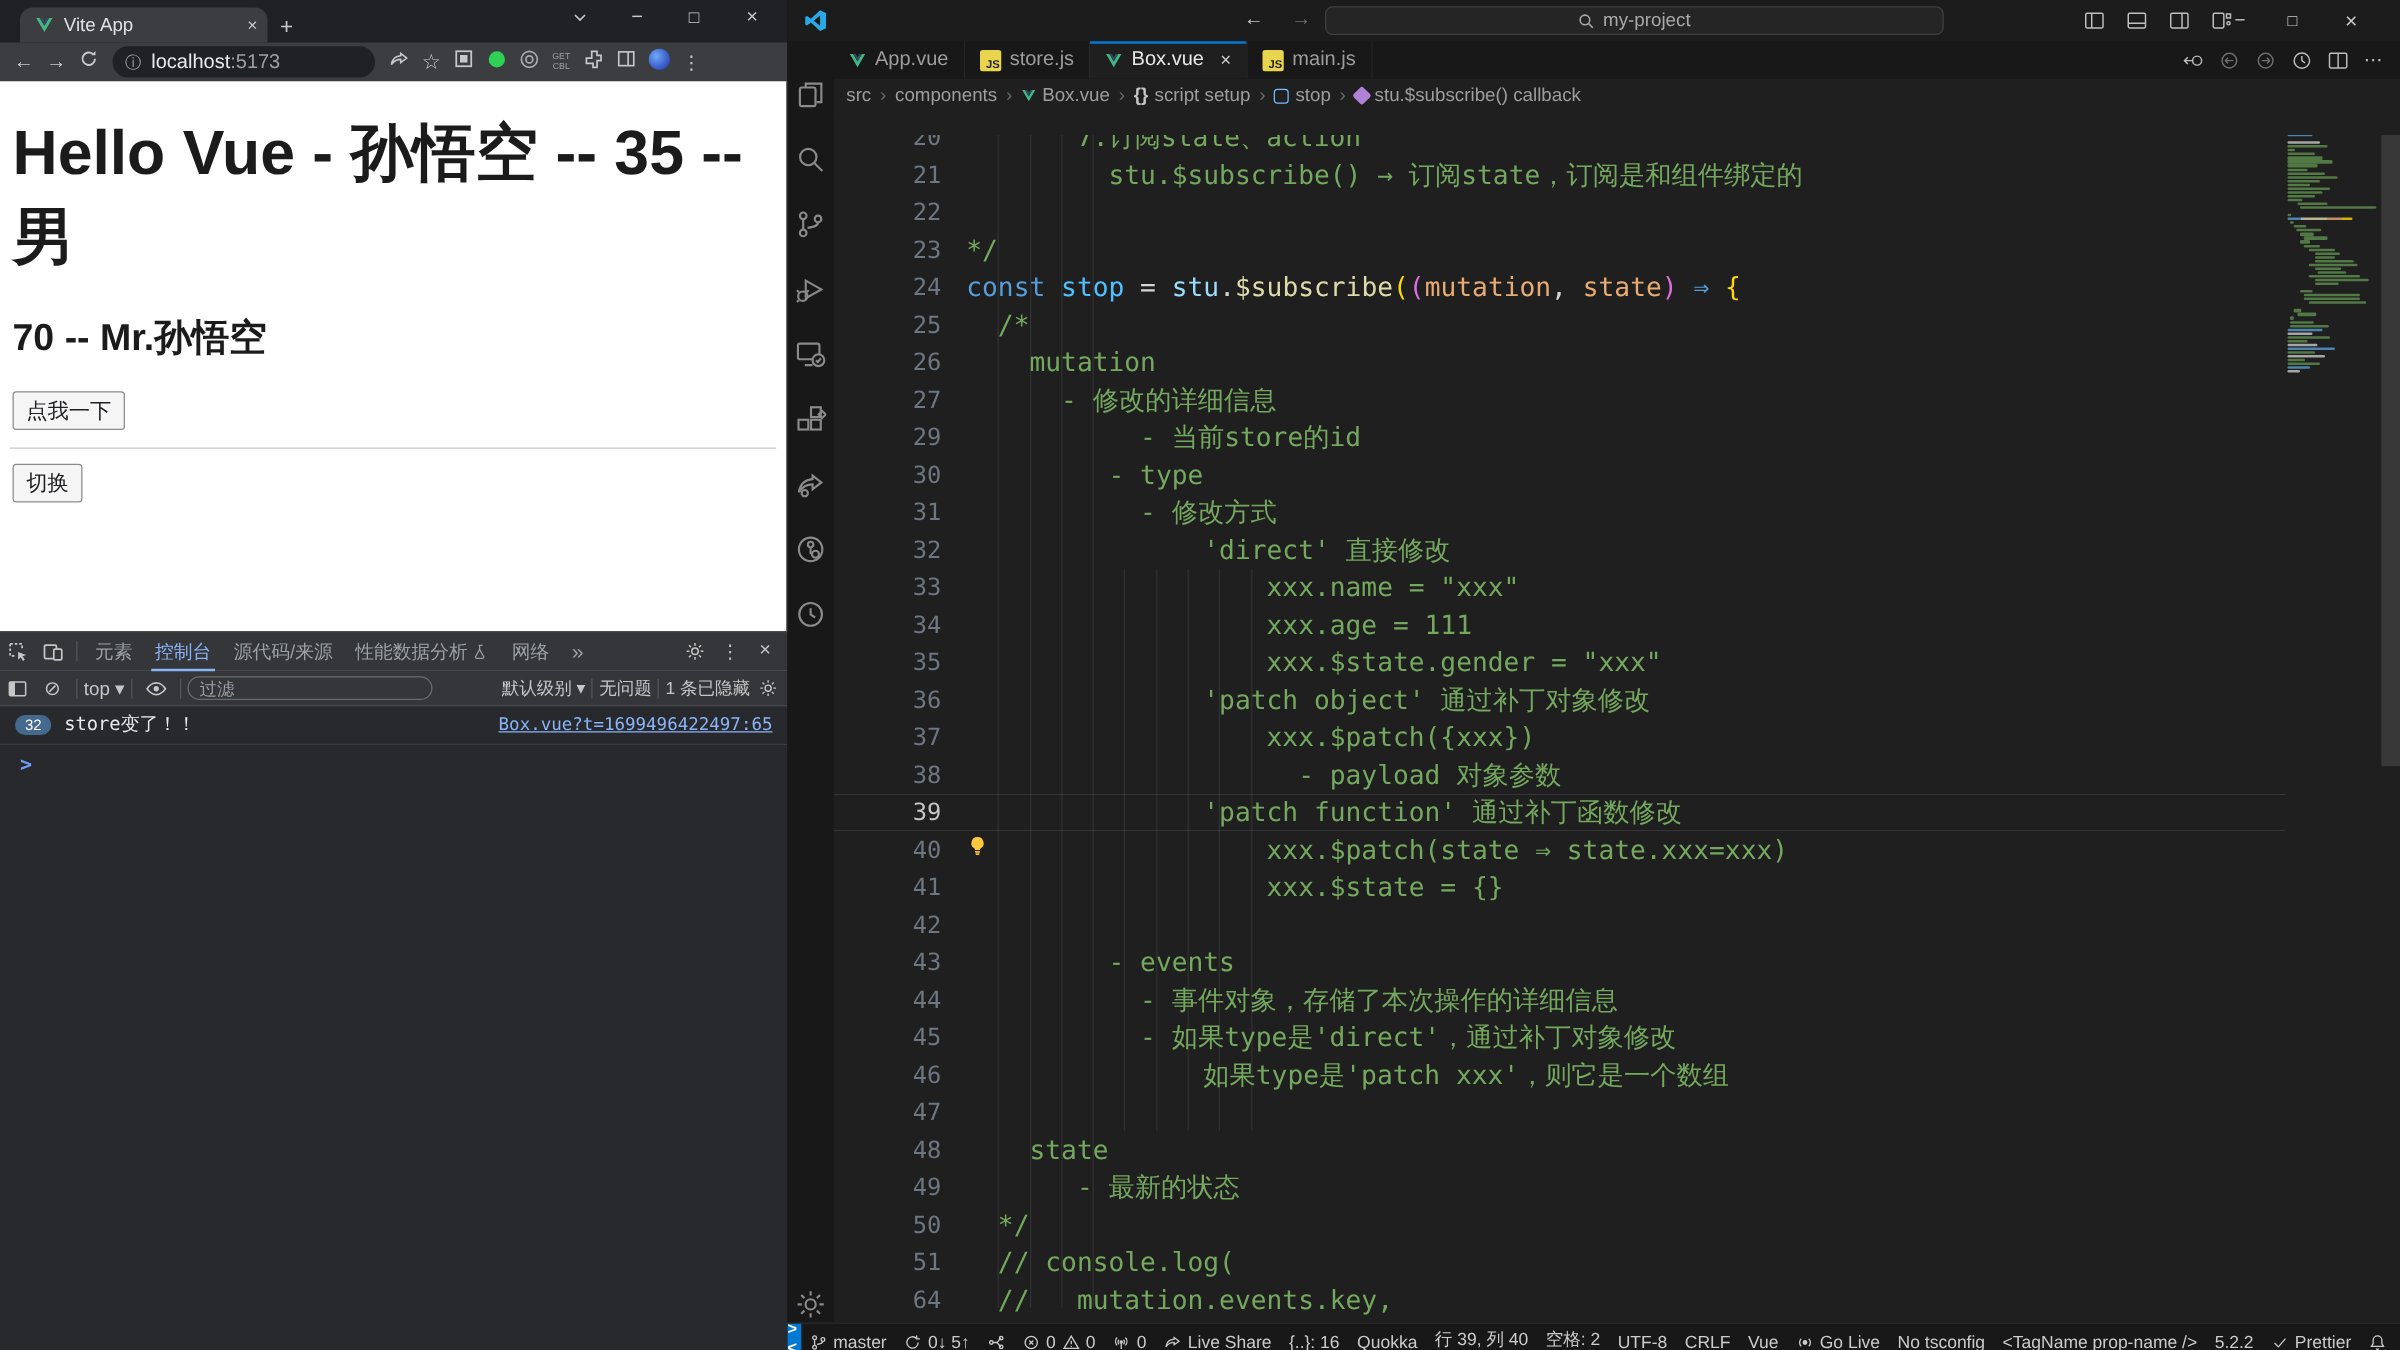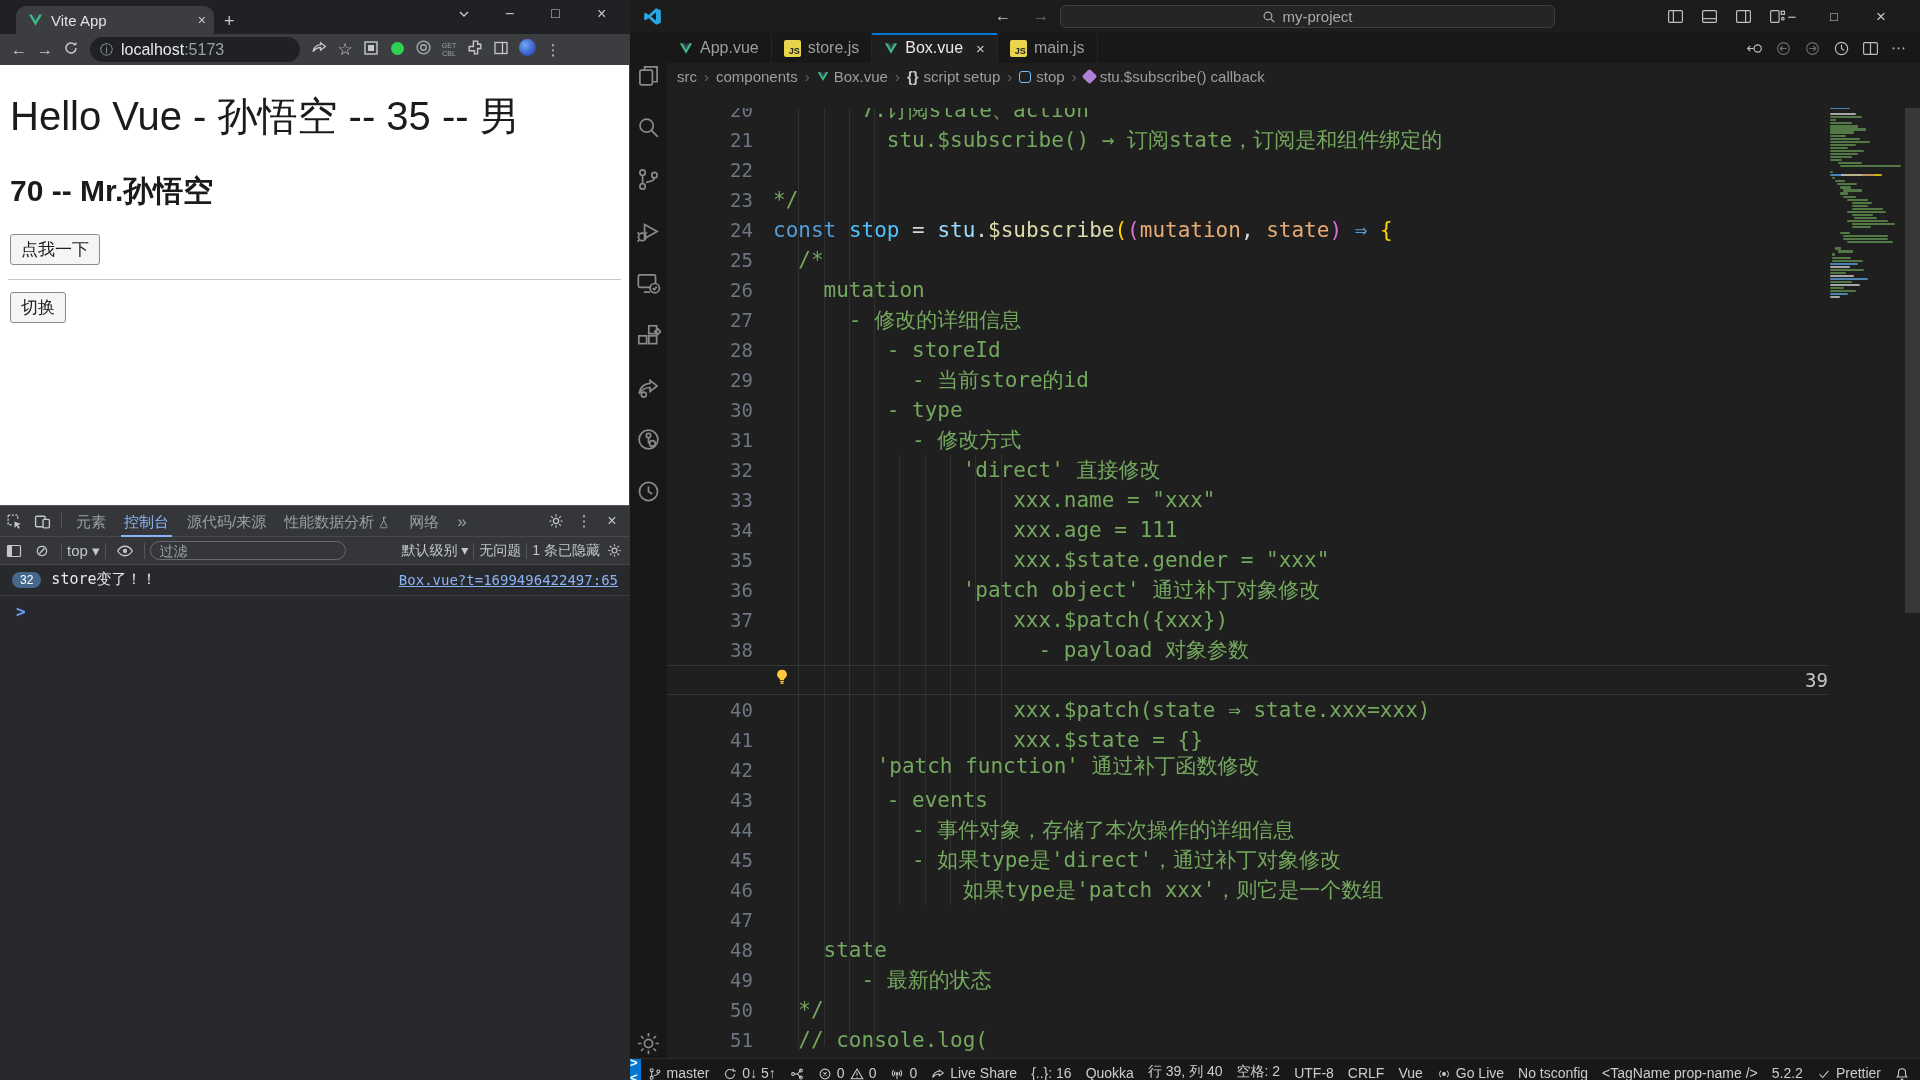--- a/index.html
+++ b/index.html
@@ -12,21 +12,21 @@
   #browser { left:0; top:0; width:630px; height:1080px; background:#202124; }
   .btab { left:16px; top:6px; width:198px; height:28px; background:#3C3D41; border-radius:10px 10px 0 0;
           display:flex; align-items:center; padding:0 8px 0 12px; }
   .btab-title { color:#DFE1E5; font-size:15px; flex:1; margin-left:8px; white-space:nowrap; overflow:hidden; }
   .glyph { color:#C6C8CC; }
   .btoolbar { left:0; top:34px; width:630px; height:31px; background:#3C3D41; display:flex; align-items:center; }
   .urlpill { width:210px; height:25px; background:#202124; border-radius:13px; display:flex; align-items:center;
              padding:0 10px; margin:0 6px; }
   .tbicon { width:26px; text-align:center; font-size:16px; color:#C6C8CC; flex:0 0 auto; }
   .bpage { left:0; top:65px; width:630px; height:440px; background:#fff; border-right:1px solid #3a3a3a; }
-  .bpage h1 { font-size:40px; font-weight:normal; color:#1b1b1b; margin:24px 12px 0 10px; letter-spacing:0; }
+  .bpage h1 { font-size:50px; font-weight:bold; color:#1b1b1b; margin:24px 12px 0 10px; letter-spacing:0; }
   .bpage h2 { font-size:30px; font-weight:bold; color:#1b1b1b; margin:27px 0 0 10px; }
   .pbtn { font-size:17px; color:#202124; background:#F5F5F5; border:1px solid #8B8B8B; border-radius:3px;
           padding:3px 10px; margin-left:10px; font-family:"Liberation Sans",sans-serif; }
   .bpage hr { border:none; border-top:1px solid #C8C8C8; margin:14px 8px 12px 8px; }
 
   
   #devtools { left:0; top:505px; width:630px; height:575px; background:#28292C; border-top:1px solid #555; }
   .dtrow { display:flex; align-items:center; background:#343639; border-bottom:1px solid #47484B; }
   .dtrow1 { height:31px; } .dtrow2 { height:28px; }
   .dttab { font-size:15px; color:#9AA0A6; padding:0 9px; height:31px; line-height:31px; position:relative; white-space:nowrap; }
@@ -57,21 +57,21 @@
   .crumb { display:flex; align-items:center; gap:5px; white-space:nowrap; }
   .csep { color:#6a6a6a; margin:0 3px; }
   .activitybar { left:0; top:33px; width:37px; height:1025px; background:#181818; }
   .abicon { width:37px; height:40px; display:flex; align-items:center; justify-content:center; color:#8A8A8A; }
   .abicon svg { width:25px; height:25px; stroke:currentColor; fill:none; stroke-width:1.1; }
 
   #editor { left:37px; top:108px; width:1253px; height:968px; background:#1F1F1F; overflow:hidden; }
   .cl { display:flex; height:30px; line-height:30px; width:1161px; }
   .cl .ln { flex:0 0 86px; text-align:right; color:#6E7681; font:19px/30px "DejaVu Sans Mono", monospace; }
   .cl .ct { white-space:pre; margin-left:20px; font:21px/30px "DejaVu Sans Mono","DejaVu Sans", monospace; }
-  .cl.cur { box-shadow: inset 0 1px 0 rgba(255,255,255,.10), inset 0 -1px 0 rgba(255,255,255,.10); flex-direction: column; }
+  .cl.cur { box-shadow: inset 0 1px 0 rgba(255,255,255,.10), inset 0 -1px 0 rgba(255,255,255,.10); }
   .cl.cur .ln { color:#C6C6C6; }
   .tk-c { color:#74A85E; } .tk-p { color:#D4D4D4; } .tk-kw { color:#569CD6; } .tk-v1 { color:#9CDCFE; }
   .tk-v2 { color:#4FC1FF; } .tk-fn { color:#DCDCAA; } .tk-b1 { color:#FFD700; } .tk-b2 { color:#DA70D6; }
   .tk-pr { color:#E8AB73; } .tk-pl { color:#D4D4D4; }
   .guide { position:absolute; width:1px; background:rgba(255,255,255,.08); }
   #minimap { position:absolute; left:1161px; top:0; width:77px; height:968px; }
   .mmr { position:absolute; height:2.2px; border-radius:1px; opacity:.8; }
   #mm-slider { position:absolute; left:1238px; top:0; width:15px; height:505px; background:rgba(121,121,121,.28); }
 
   .statusbar { left:0; top:1058px; width:1290px; height:22px; background:#181818; border-top:1px solid #2B2B2B;
@@ -481,24 +481,20 @@
             <span class="ln">25</span>
             <span class="ct tk-c">  /*</span>
           </div>
           <div class="cl">
             <span class="ln">26</span>
             <span class="ct tk-c">    mutation</span>
           </div>
           <div class="cl">
             <span class="ln">27</span>
             <span class="ct tk-c">      - 修改的详细信息</span>
-          </div>
-          <div class="cl">
-            <span class="ln">28</span>
-            <span class="ct tk-c">         - storeId</span>
           </div>
           <div class="cl">
             <span class="ln">29</span>
             <span class="ct tk-c">           - 当前store的id</span>
           </div>
           <div class="cl">
             <span class="ln">30</span>
             <span class="ct tk-c">         - type</span>
           </div>
           <div class="cl">

